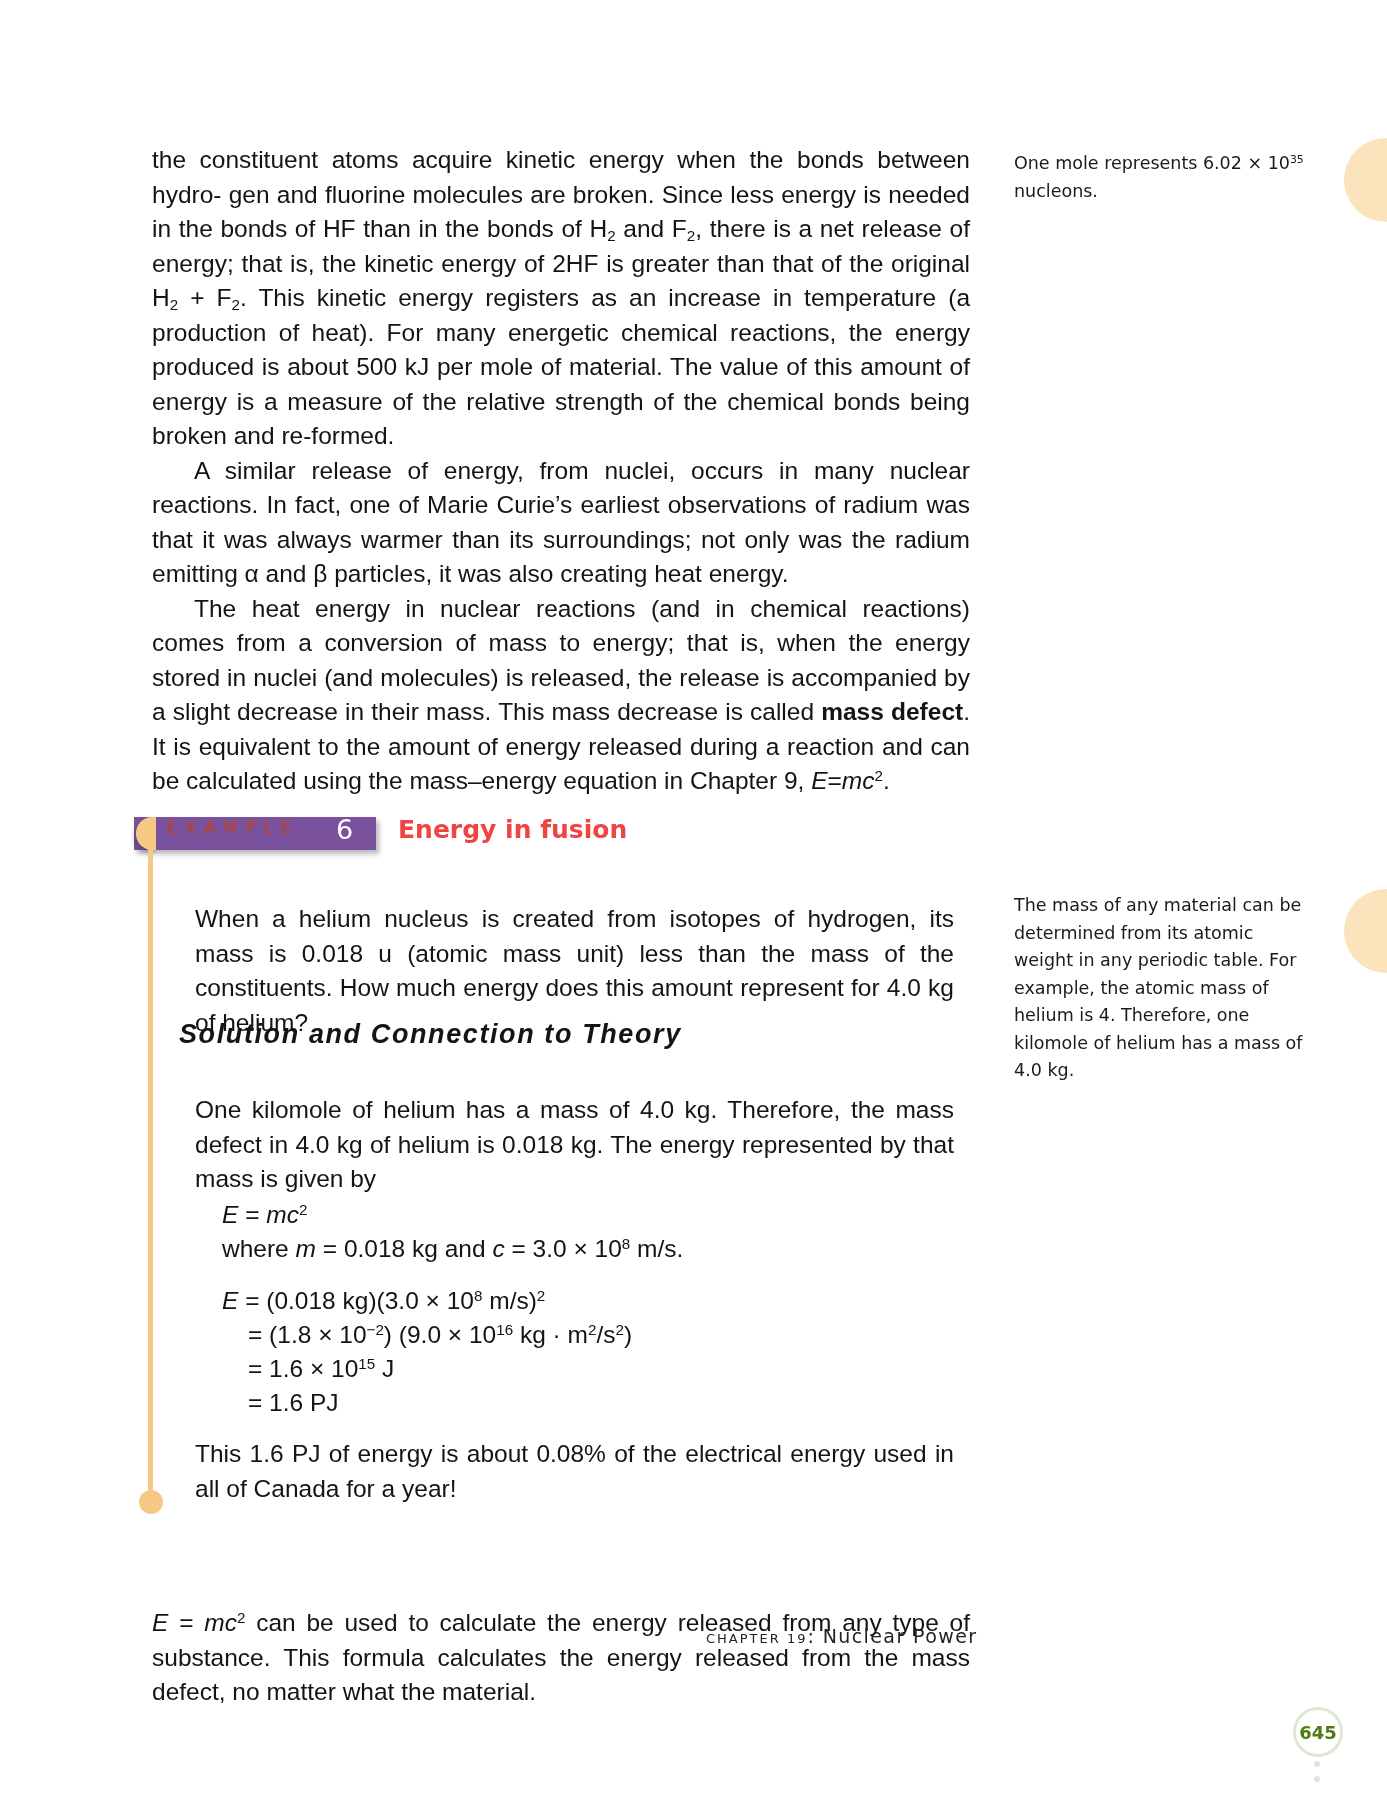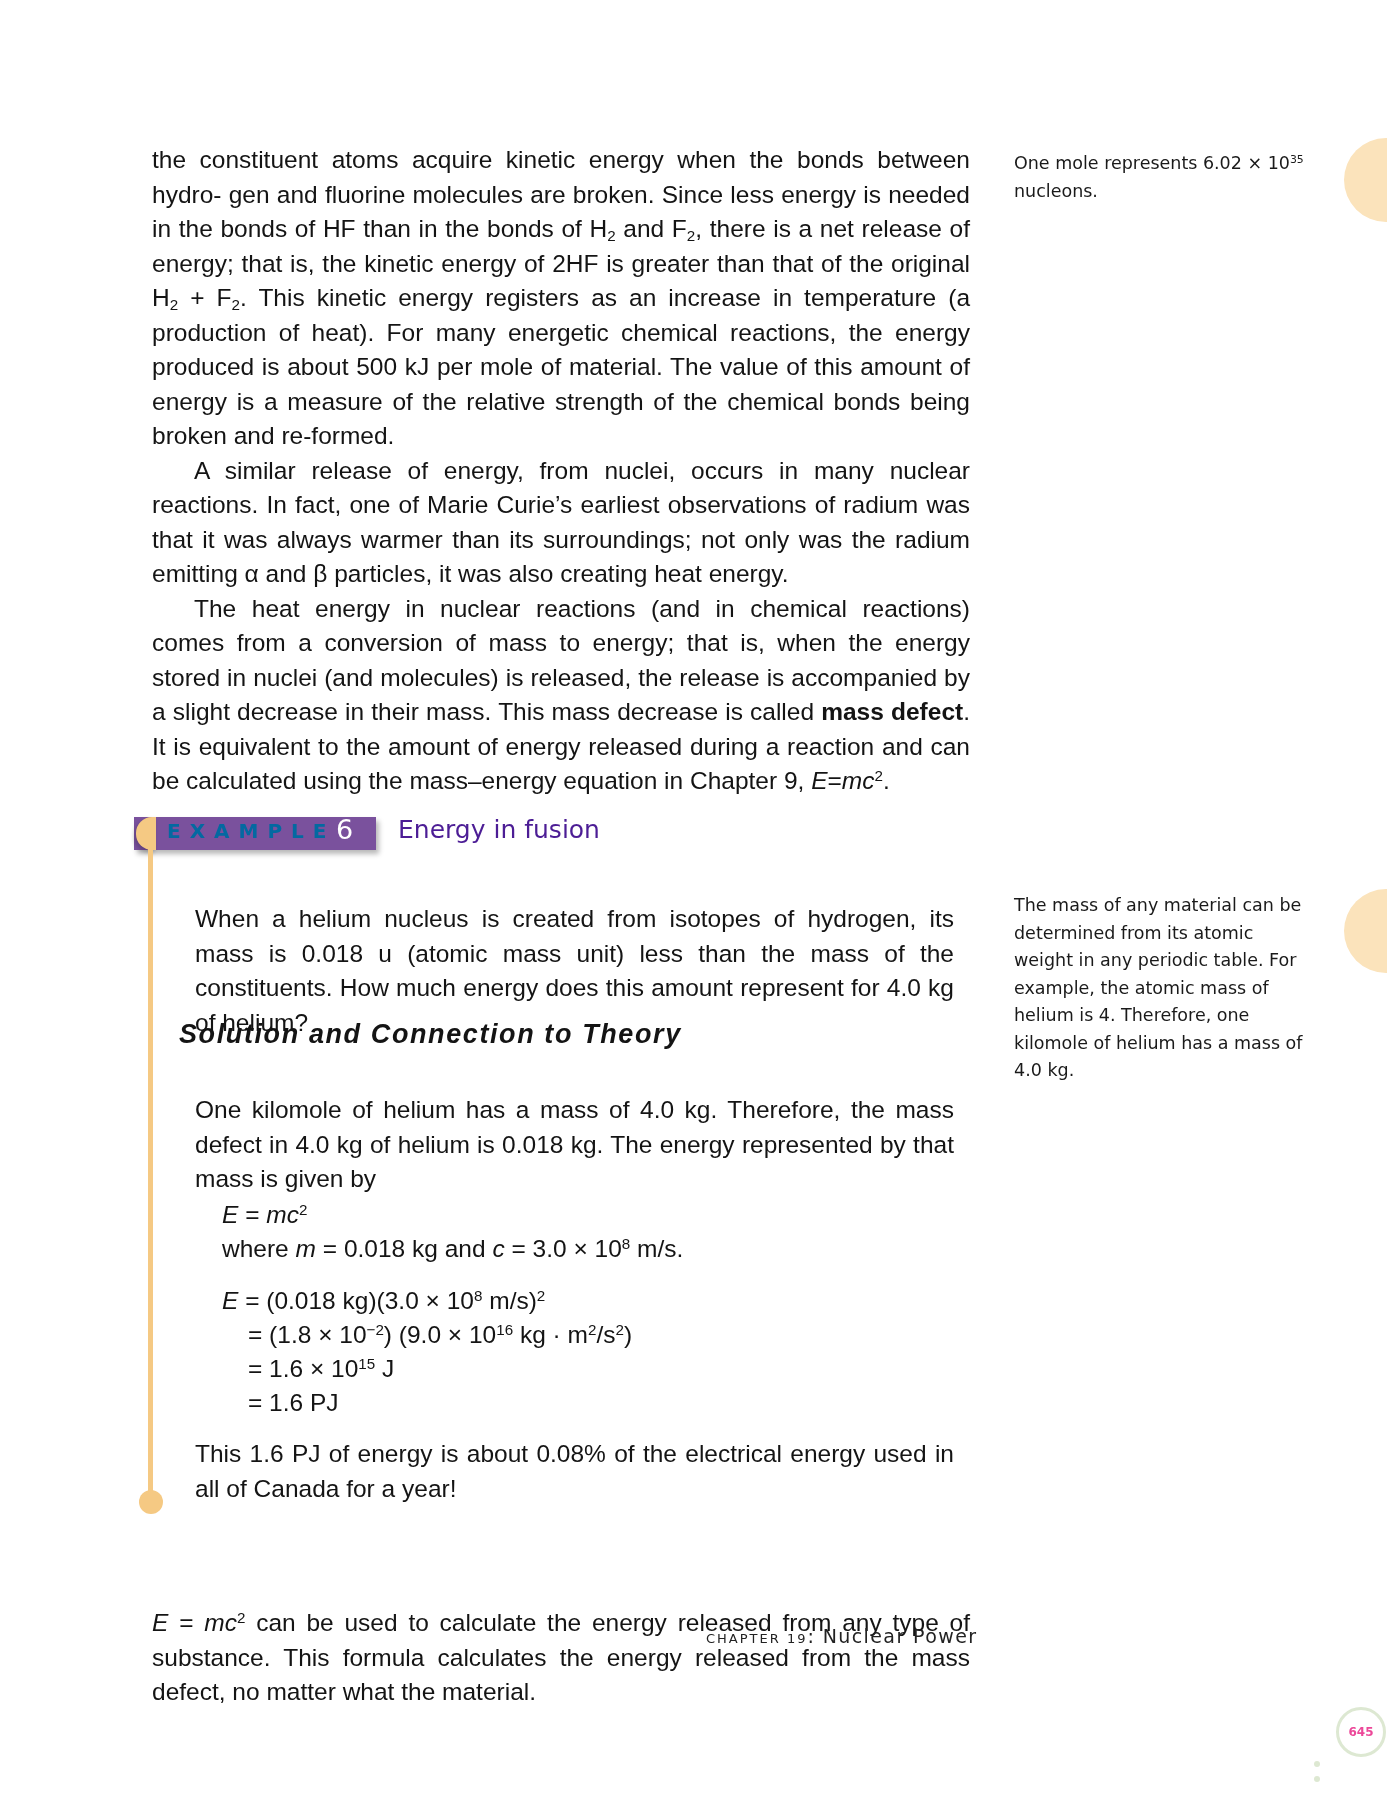--- a/index.html
+++ b/index.html
@@ -14,37 +14,37 @@
   sub { vertical-align: -0.25em; }
   sup { vertical-align: 0.55em; }
   i.v { font-style: italic; }
   b { font-weight: bold; }
 
   .margin-note { position: absolute; left: 1014px; width: 290px; font-size: 17.5px; line-height: 27.5px; color: #1a1a1a; }
   .tab-circle { position: absolute; width: 84px; height: 84px; border-radius: 50%; background: #fbe3bb; }
 
   .example-bar { position: absolute; left: 134px; top: 817px; height: 33px; width: 242px; background: #7a519d; box-shadow: 3px 4px 5px rgba(0,0,0,0.28); }
   .example-cap { position: absolute; left: 136px; top: 817px; width: 20px; height: 33px; background: #f5c983; border-radius: 16px 0 0 16px; box-shadow: -2px 3px 4px rgba(0,0,0,0.2); }
-  .example-label { position: absolute; left: 167px; top: 819px; font-size: 20px; letter-spacing: 9px; color: #0369a1; font-weight: bold; }
+  .example-label { position: absolute; left: 167px; top: 819px; font-size: 15px; letter-spacing: 9px; color: #c2410c; }
   .example-num { position: absolute; left: 336px; top: 814px; font-size: 27px; color: #ffffff; }
-  .example-title { position: absolute; left: 398px; top: 815px; font-size: 25px; font-weight: normal; color: #4c1d95; }
+  .example-title { position: absolute; left: 398px; top: 815px; font-size: 25px; font-weight: bold; color: #ef4444; }
 
   .rail { position: absolute; left: 148px; top: 840px; width: 5px; height: 660px; background: #f5c983; }
   .rail-dot { position: absolute; left: 139px; top: 1490px; width: 24px; height: 24px; border-radius: 50%; background: #f5c983; }
 
   .ex-body { position: absolute; left: 179px; width: 791px; font-size: 24.5px; line-height: 34.5px; text-align: justify; }
   .ex-body p { margin: 16px; }
   .sol-head { position: absolute; left: 179px; top: 1019px; font-size: 27px; font-weight: bold; font-style: italic; letter-spacing: 1.6px; }
 
   .eq { position: absolute; left: 179px; font-size: 24.5px; line-height: 34.5px; white-space: nowrap; margin-left: 43px; }
   .eq-cont { padding-left: 26px; }
 
   .footer-chapter { position: absolute; left: 706px; top: 1625px; font-size: 19px; letter-spacing: 1.4px; color: #222; }
   .footer-chapter .small { font-size: 13px; letter-spacing: 2px; }
-  .page-ring { position: absolute; left: 1336px; top: 1707px; width: 44px; height: 44px; border-radius: 50%; border: 3px solid #dde8d2; display: flex; align-items: center; justify-content: center; font-size: 12px; font-weight: bold; color: #ec4899; }
+  .page-ring { position: absolute; left: 1293px; top: 1707px; width: 44px; height: 44px; border-radius: 50%; border: 3px solid #dde8d2; display: flex; align-items: center; justify-content: center; font-size: 18px; font-weight: bold; color: #4d7c0f; }
   .page-dot { position: absolute; left: 1314px; width: 6px; height: 6px; border-radius: 50%; background: #dde8d2; }
 </style>
 </head>
 <body>
 
 <div class="tab-circle" style="left:1344px; top:138px;"></div>
 <div class="tab-circle" style="left:1344px; top:889px;"></div>
 
 <div class="main serif" style="top:143px;">
   <p>

